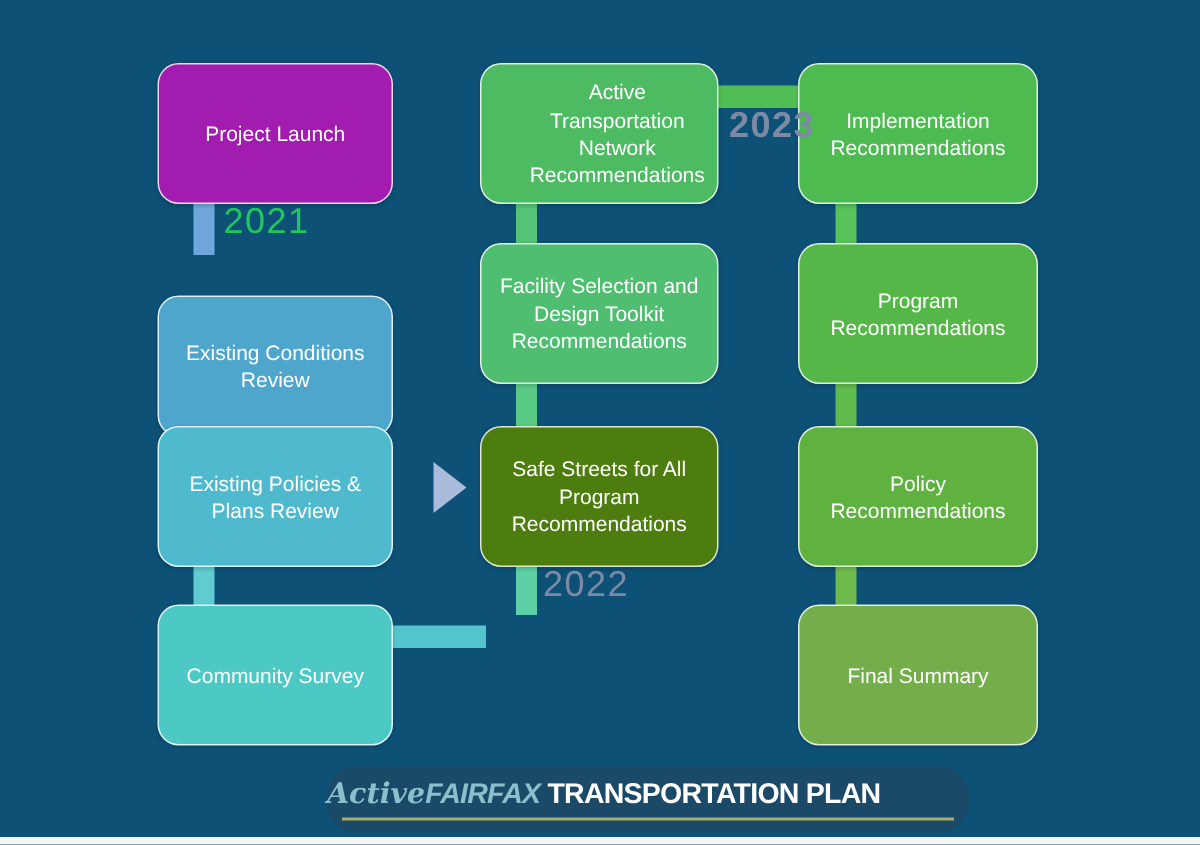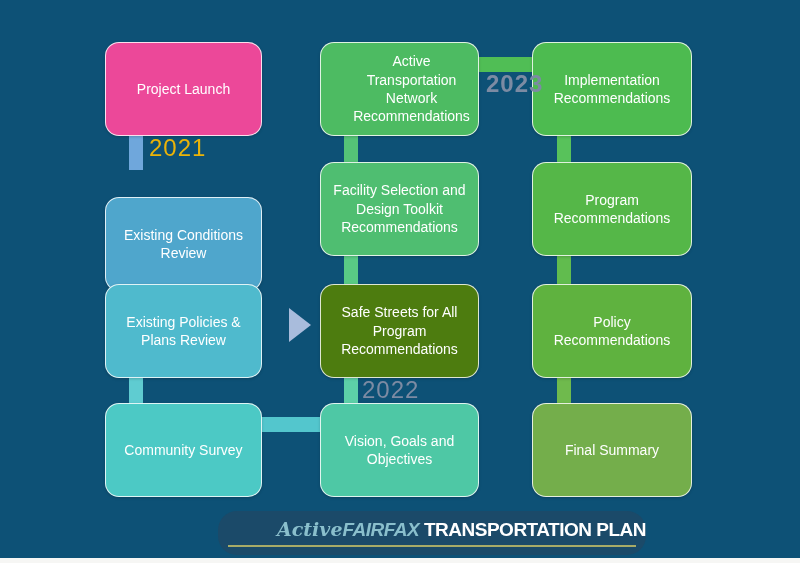--- a/index.html
+++ b/index.html
@@ -45,21 +45,21 @@
   .y2023{left:486px;top:70px;font-weight:bold;}
   .arrow{
     position:absolute;z-index:2;left:289px;top:308px;
     width:0;height:0;
     border-top:17px solid transparent;
     border-bottom:17px solid transparent;
     border-left:22px solid #A9BCDC;
   }
   .banner{
     position:absolute;z-index:2;left:218px;top:511px;width:428px;height:44px;
-    display:flex;align-items:center;justify-content:flex-end;border-radius:19px;
+    display:flex;align-items:center;justify-content:flex-start;border-radius:19px;
   }
   .banner-underline{
     position:absolute;left:10px;right:10px;bottom:8px;height:2px;
   }
   .banner-text{
     display:flex;align-items:baseline;white-space:pre;
     padding-bottom:8px;
   }
   .word-script{
     font-family:"DejaVu Serif", serif;
@@ -88,21 +88,21 @@
   <div class="conn cv k2 gb" style="background: rgb(89, 202, 133);"></div>
   <div class="conn cv k2 gc" style="background: rgb(93, 208, 168);"></div>
 
   <div class="conn cv k3 ga" style="background: rgb(88, 194, 91);"></div>
   <div class="conn cv k3 gb" style="background: rgb(97, 188, 78);"></div>
   <div class="conn cv k3 gc" style="background: rgb(111, 186, 77);"></div>
 
   <div class="conn ch h1" style="background: rgb(83, 198, 205);"></div>
   <div class="conn ch h2" style="background: rgb(80, 190, 85);"></div>
 
-  <div class="box c1 r1" style="background: #ec4899;">
+  <div class="box c1 r1" style="background: #a21caf;">
       <span>Project Launch</span>
     </div>
   <div class="box c1 r2" style="background: rgb(79, 166, 204); margin-top: 35px;">
       <span>Existing Conditions Review</span>
     </div>
   <div class="box c1 r3" style="background: rgb(79, 186, 205);">
       <span>Existing Policies &amp; Plans Review</span>
     </div>
   <div class="box c1 r4" style="background: rgb(76, 201, 197);">
       <span>Community Survey</span>
@@ -110,38 +110,35 @@
 
   <div class="box c2 r1" style="background: rgb(77, 187, 98); padding-left: 32px;">
       <span>Active Transportation Network Recommendations</span>
     </div>
   <div class="box c2 r2" style="background: rgb(79, 190, 113);">
       <span>Facility Selection and Design Toolkit Recommendations</span>
     </div>
   <div class="box c2 r3" style="background: #4d7c0f;">
       <span>Safe Streets for All Program Recommendations</span>
     </div>
-  <div class="box c2 r4" style="background: rgb(78, 200, 165);">
-      <span>Vision, Goals and Objectives</span>
-    </div>
 
   <div class="box c3 r1" style="background: rgb(77, 187, 80);">
       <span>Implementation Recommendations</span>
     </div>
   <div class="box c3 r2" style="background: rgb(85, 183, 72);">
       <span>Program Recommendations</span>
     </div>
   <div class="box c3 r3" style="background: rgb(95, 178, 63);">
       <span>Policy Recommendations</span>
     </div>
   <div class="box c3 r4" style="background: rgb(116, 174, 75);">
       <span>Final Summary</span>
     </div>
 
-  <div class="year y2021" style="color: #eab308;">2021</div>
+  <div class="year y2021" style="color: #22c55e;">2021</div>
   <div class="year y2022" style="color: rgb(124, 139, 163);">2022</div>
   <div class="year y2023" style="color: rgb(124, 139, 163);">2023</div>
 
   <div class="arrow" style="border-left-color: rgb(169, 188, 220);"></div>
 
   <div class="banner" style="background: rgb(27, 74, 105);">
     <div class="banner-text">
       <span class="word-script" style="color: rgb(138, 191, 204);">Active</span><span class="word-brand" style="color: rgb(138, 191, 204);">FAIRFAX</span><span class="word-rest" style="color: rgb(255, 255, 255);"> TRANSPORTATION PLAN</span>
     </div>
     <div class="banner-underline" style="background: rgb(168, 171, 103);"></div>

